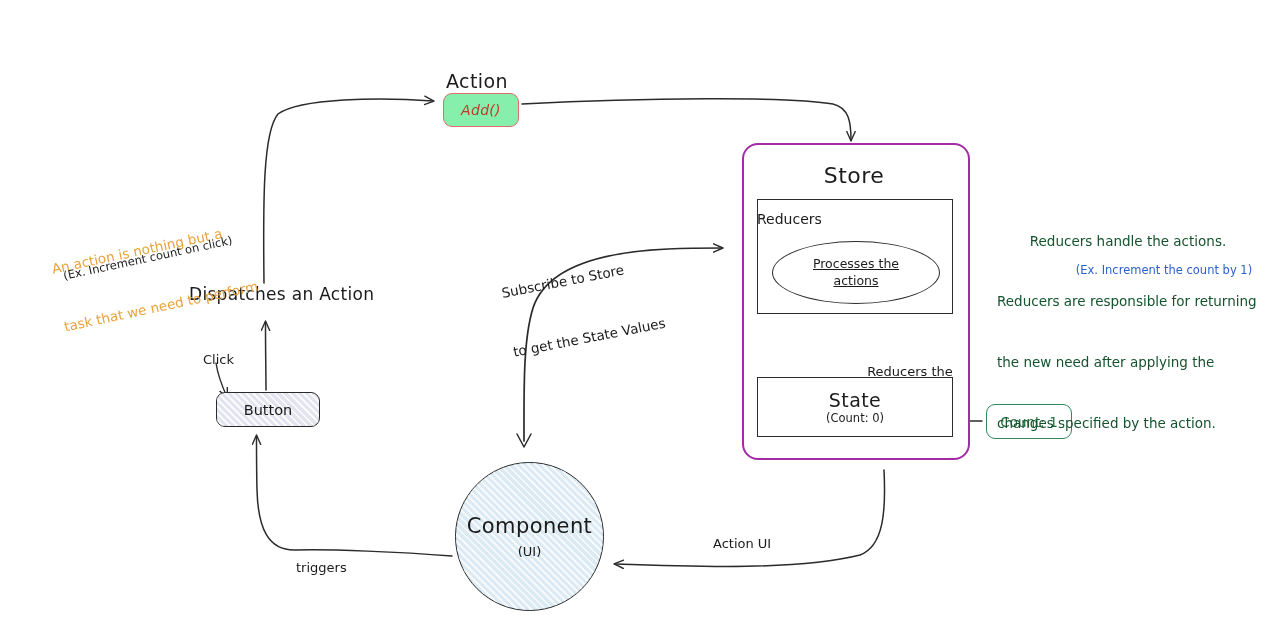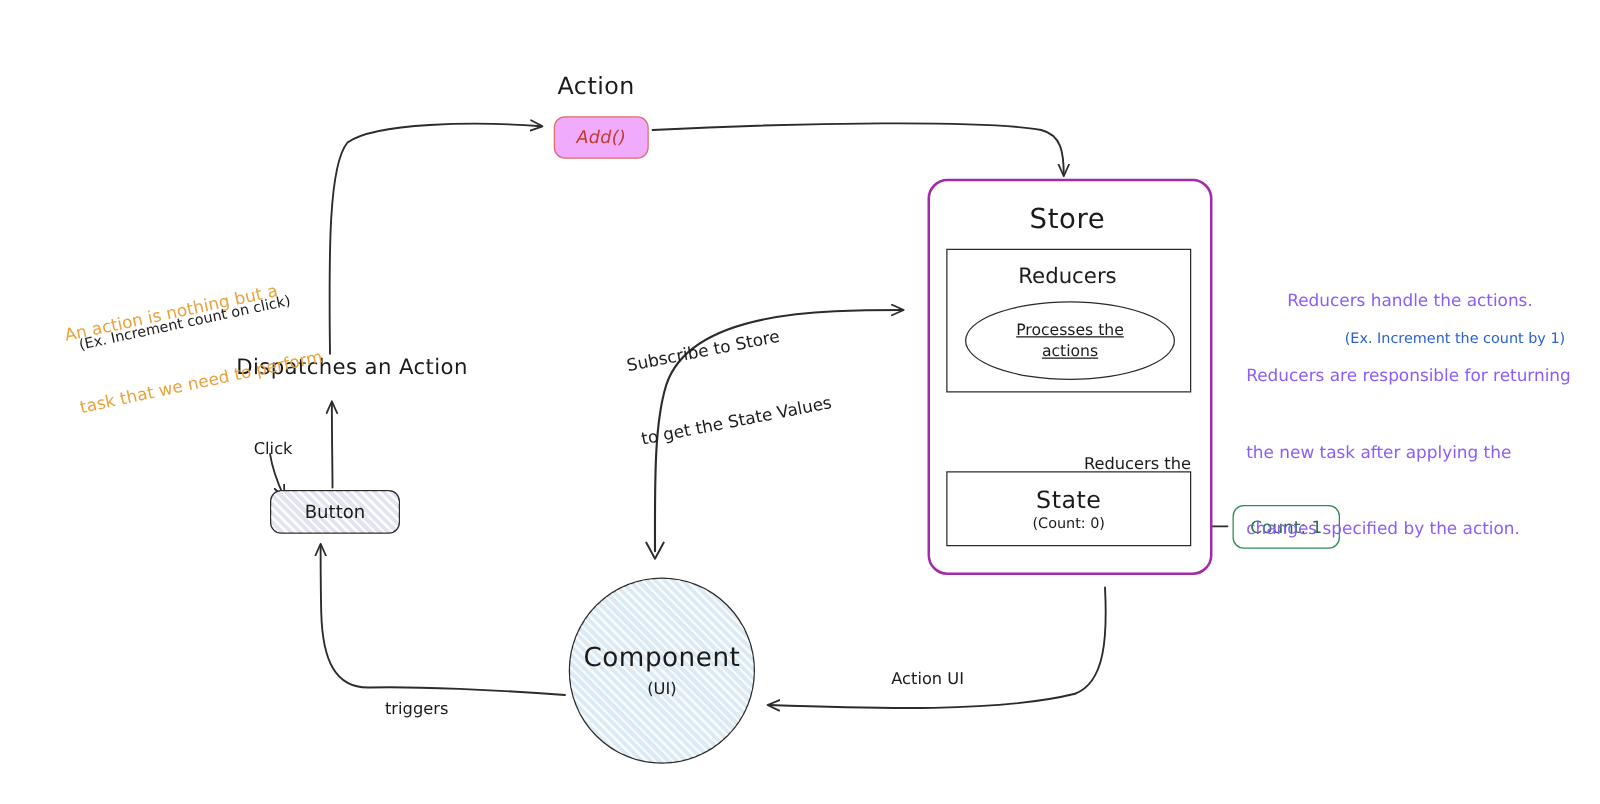--- a/index.html
+++ b/index.html
@@ -34,32 +34,33 @@
     white-space: pre;
     line-height: 1.25;
     font-family: "DejaVu Sans", sans-serif;
   }
 
   
   .node-title {
     font-size: 19px;
     color: #1b1b1b;
     letter-spacing: 0.4px;
+    margin-top: 12px;
   }
 
   
   .action-chip {
     position: absolute;
     left: 443px;
     top: 93px;
     width: 74px;
     height: 32px;
     border: 1.8px solid #e06c6c;
     border-radius: 9px;
-    background: #f0abfc;
+    background: #86efac;
     display: flex;
     align-items: center;
     justify-content: center;
     font-size: 14px;
     font-style: italic;
     color: #c0392b;
     letter-spacing: 0.3px;
   }
 
   
@@ -90,22 +91,22 @@
     width: 194px;
     height: 113px;
     border: 1.6px solid #2b2b2b;
     background: #ffffff;
   }
   .reducers-title {
     position: absolute;
     left: 757px;
     top: 211px;
     width: 194px;
-    text-align: center;
-    font-size: 17px;
+    text-align: left;
+    font-size: 14px;
   }
   .reducers-ellipse {
     position: absolute;
     left: 772px;
     top: 241px;
     width: 166px;
     height: 61px;
     border: 1.6px solid #2b2b2b;
     border-radius: 50%;
     background: #ffffff;
@@ -238,21 +239,21 @@
     color: #1b1b1b;
     font-size: 11.5px;
     transform: rotate(-12deg);
   }
   .subscribe-note {
     font-size: 13.5px;
     line-height: 1.5;
     transform: rotate(-11deg);
   }
   .blue-note {
-    color: #8b5cf6;
+    color: #14532d;
     font-size: 13.5px;
     line-height: 1.5;
   }
   .blue-note-sub {
     color: #2b62c9;
     font-size: 11.5px;
     text-align: center;
   }
 </style>
 </head>
@@ -321,36 +322,36 @@
     <div class="hatch"></div>
     <span class="btn-text">Button</span>
   </div>
 
   <div class="component-node">
     <div class="hatch"></div>
     <div class="component-title">Component</div>
     <div class="component-sub">(UI)</div>
   </div>
 
-  <div class="lbl edge-label" style="left:308px; top:560px;text-align:center;">triggers</div>
+  <div class="lbl edge-label" style="left:296px; top:560px;text-align:center;">triggers</div>
 
   <div class="lbl edge-label" style="left:713px; top:536px;">Action UI</div>
 
   <div class="lbl rot-note subscribe-note" style="left:492px; top:243px;">
     <div>Subscribe to Store</div>
     <div>to get the State Values</div>
   </div>
 
   <div class="lbl rot-note orange-note" style="left:42px; top:222px;">
     <div>An action is nothing but a</div>
     <div>task that we need to perform</div>
   </div>
   <div class="lbl rot-note orange-sub" style="left:62px; top:269px;">(Ex. Increment count on click)</div>
 
   <div class="lbl blue-note" style="left:997px; top:190px; width:262px;">
     <div style="text-align:center;">Reducers handle the actions.</div>
     <div>Reducers are responsible for returning</div>
-    <div>the new task after applying the</div>
+    <div>the new need after applying the</div>
     <div>changes specified by the action.</div>
   </div>
   <div class="lbl blue-note-sub" style="left:1033px; top:263px; width:262px;">(Ex. Increment the count by 1)</div>
 
 </div>
 
 </body></html>

